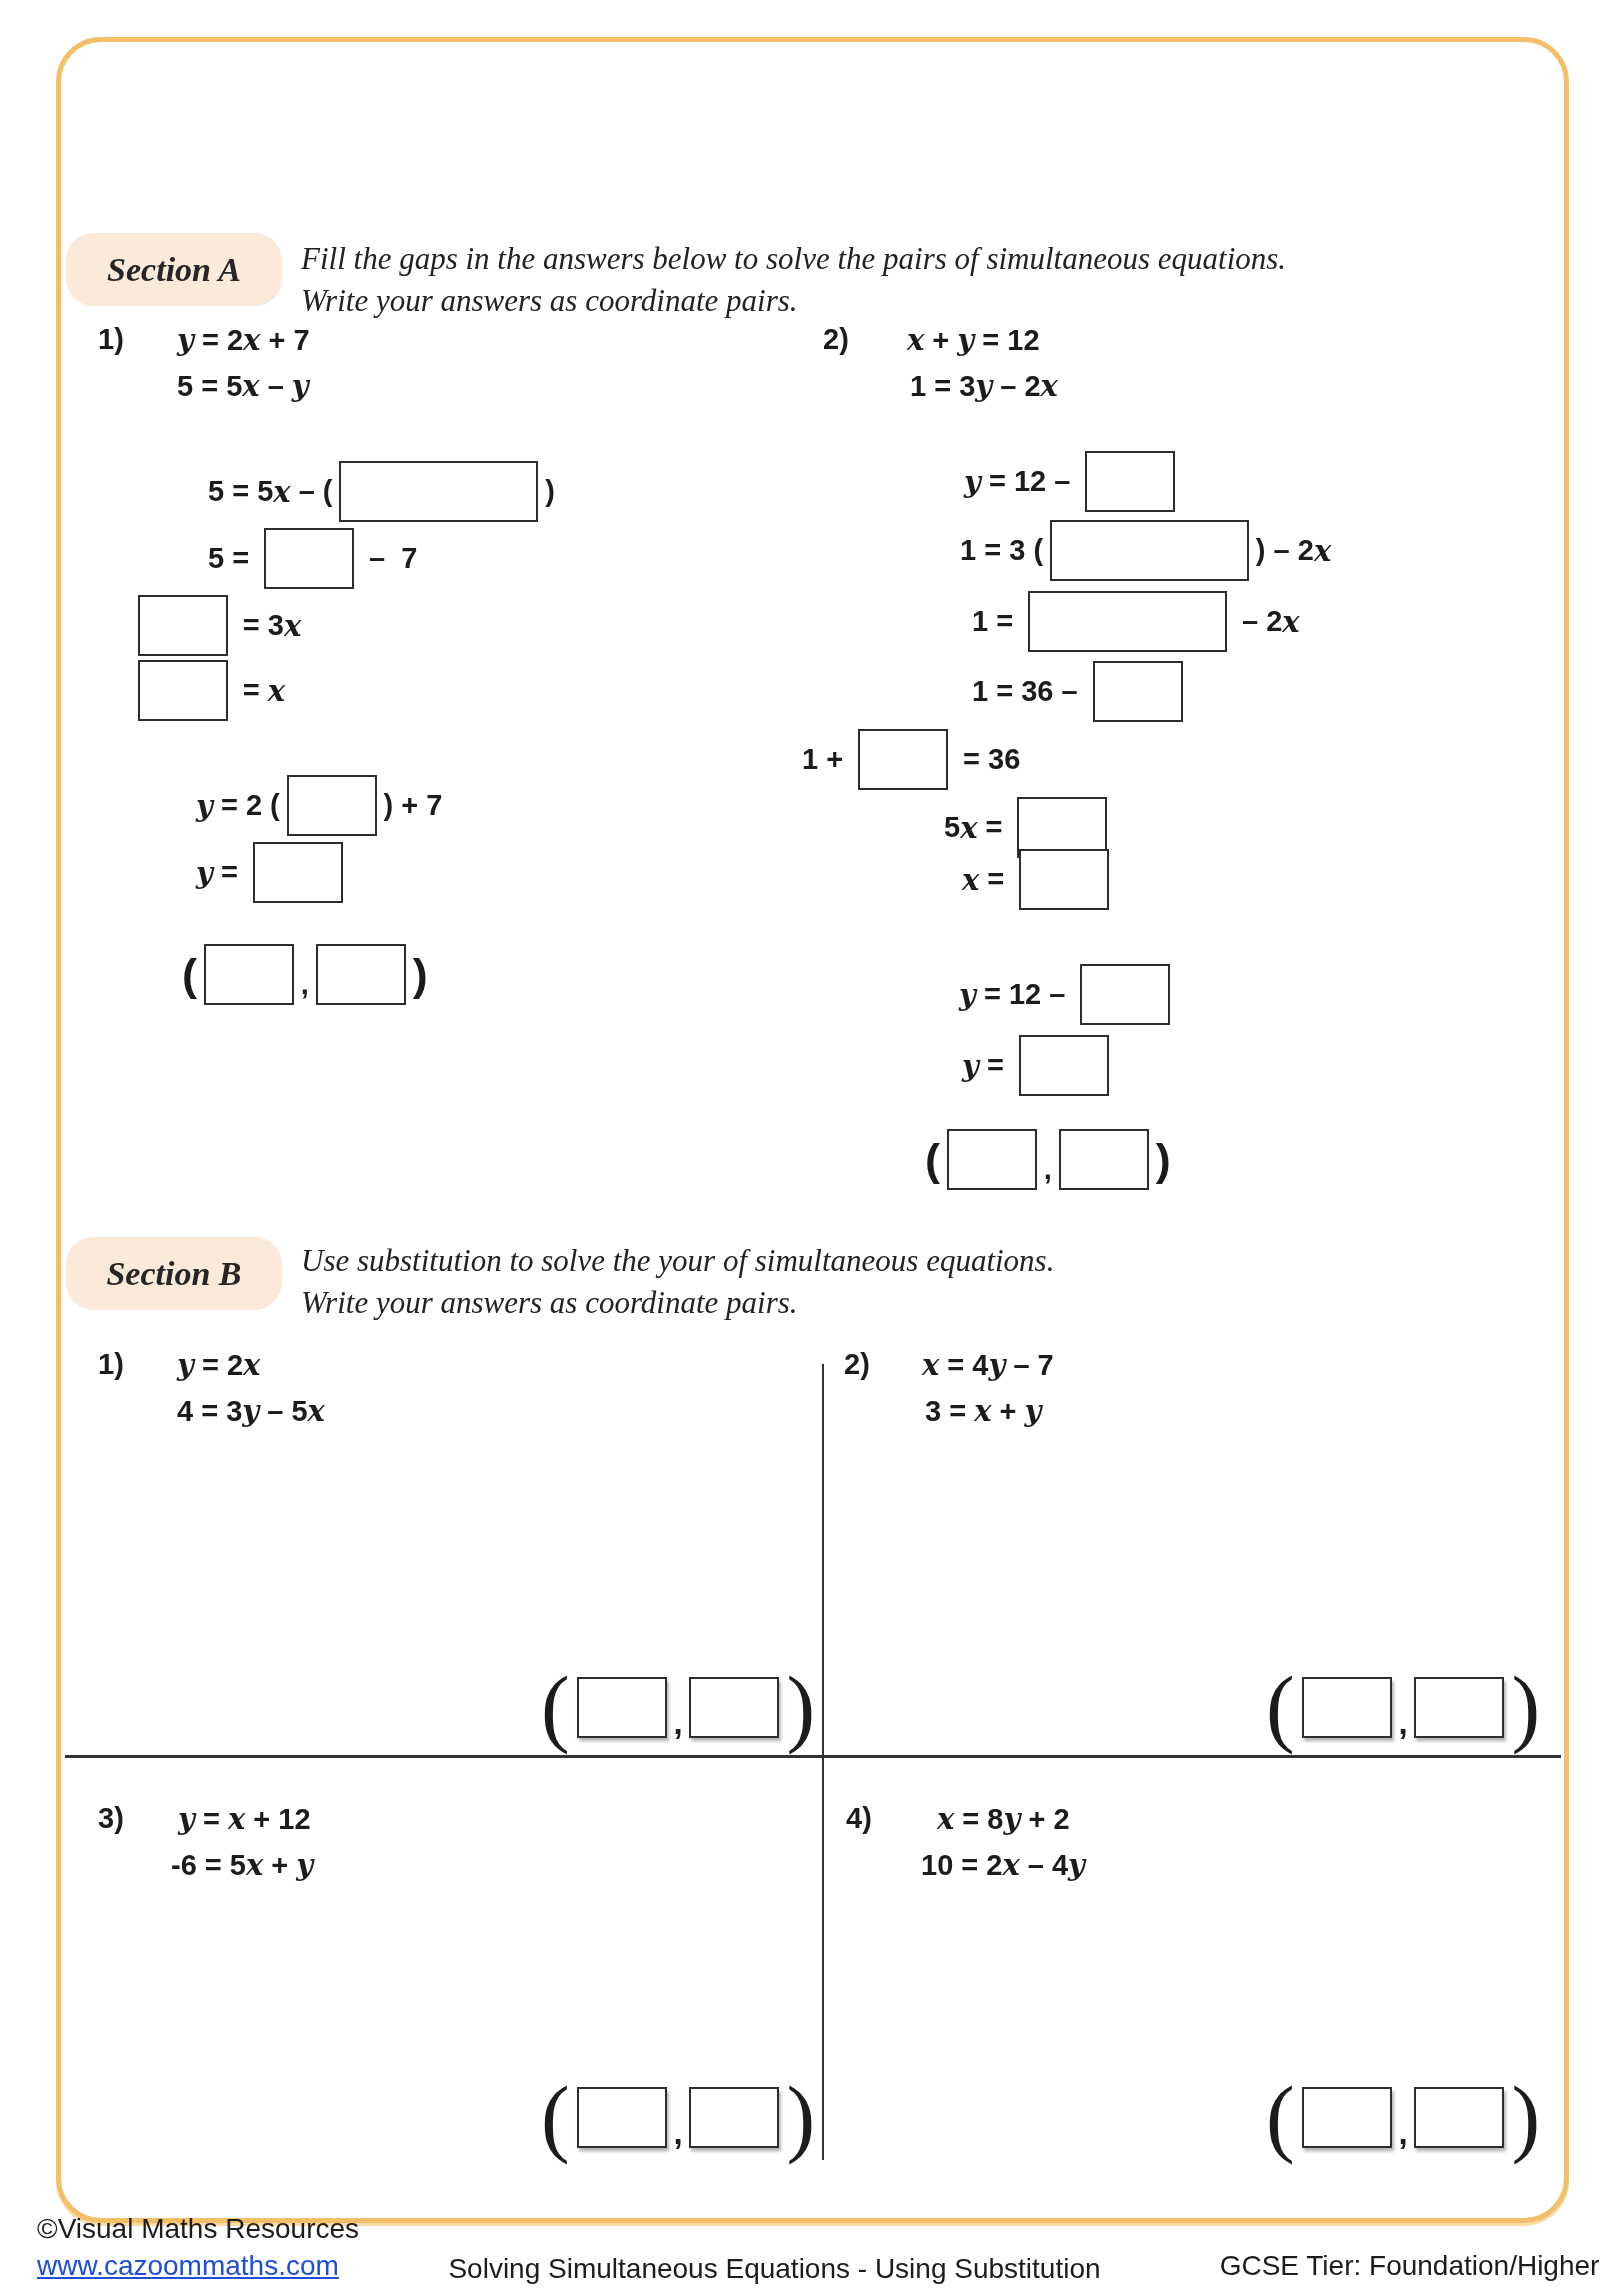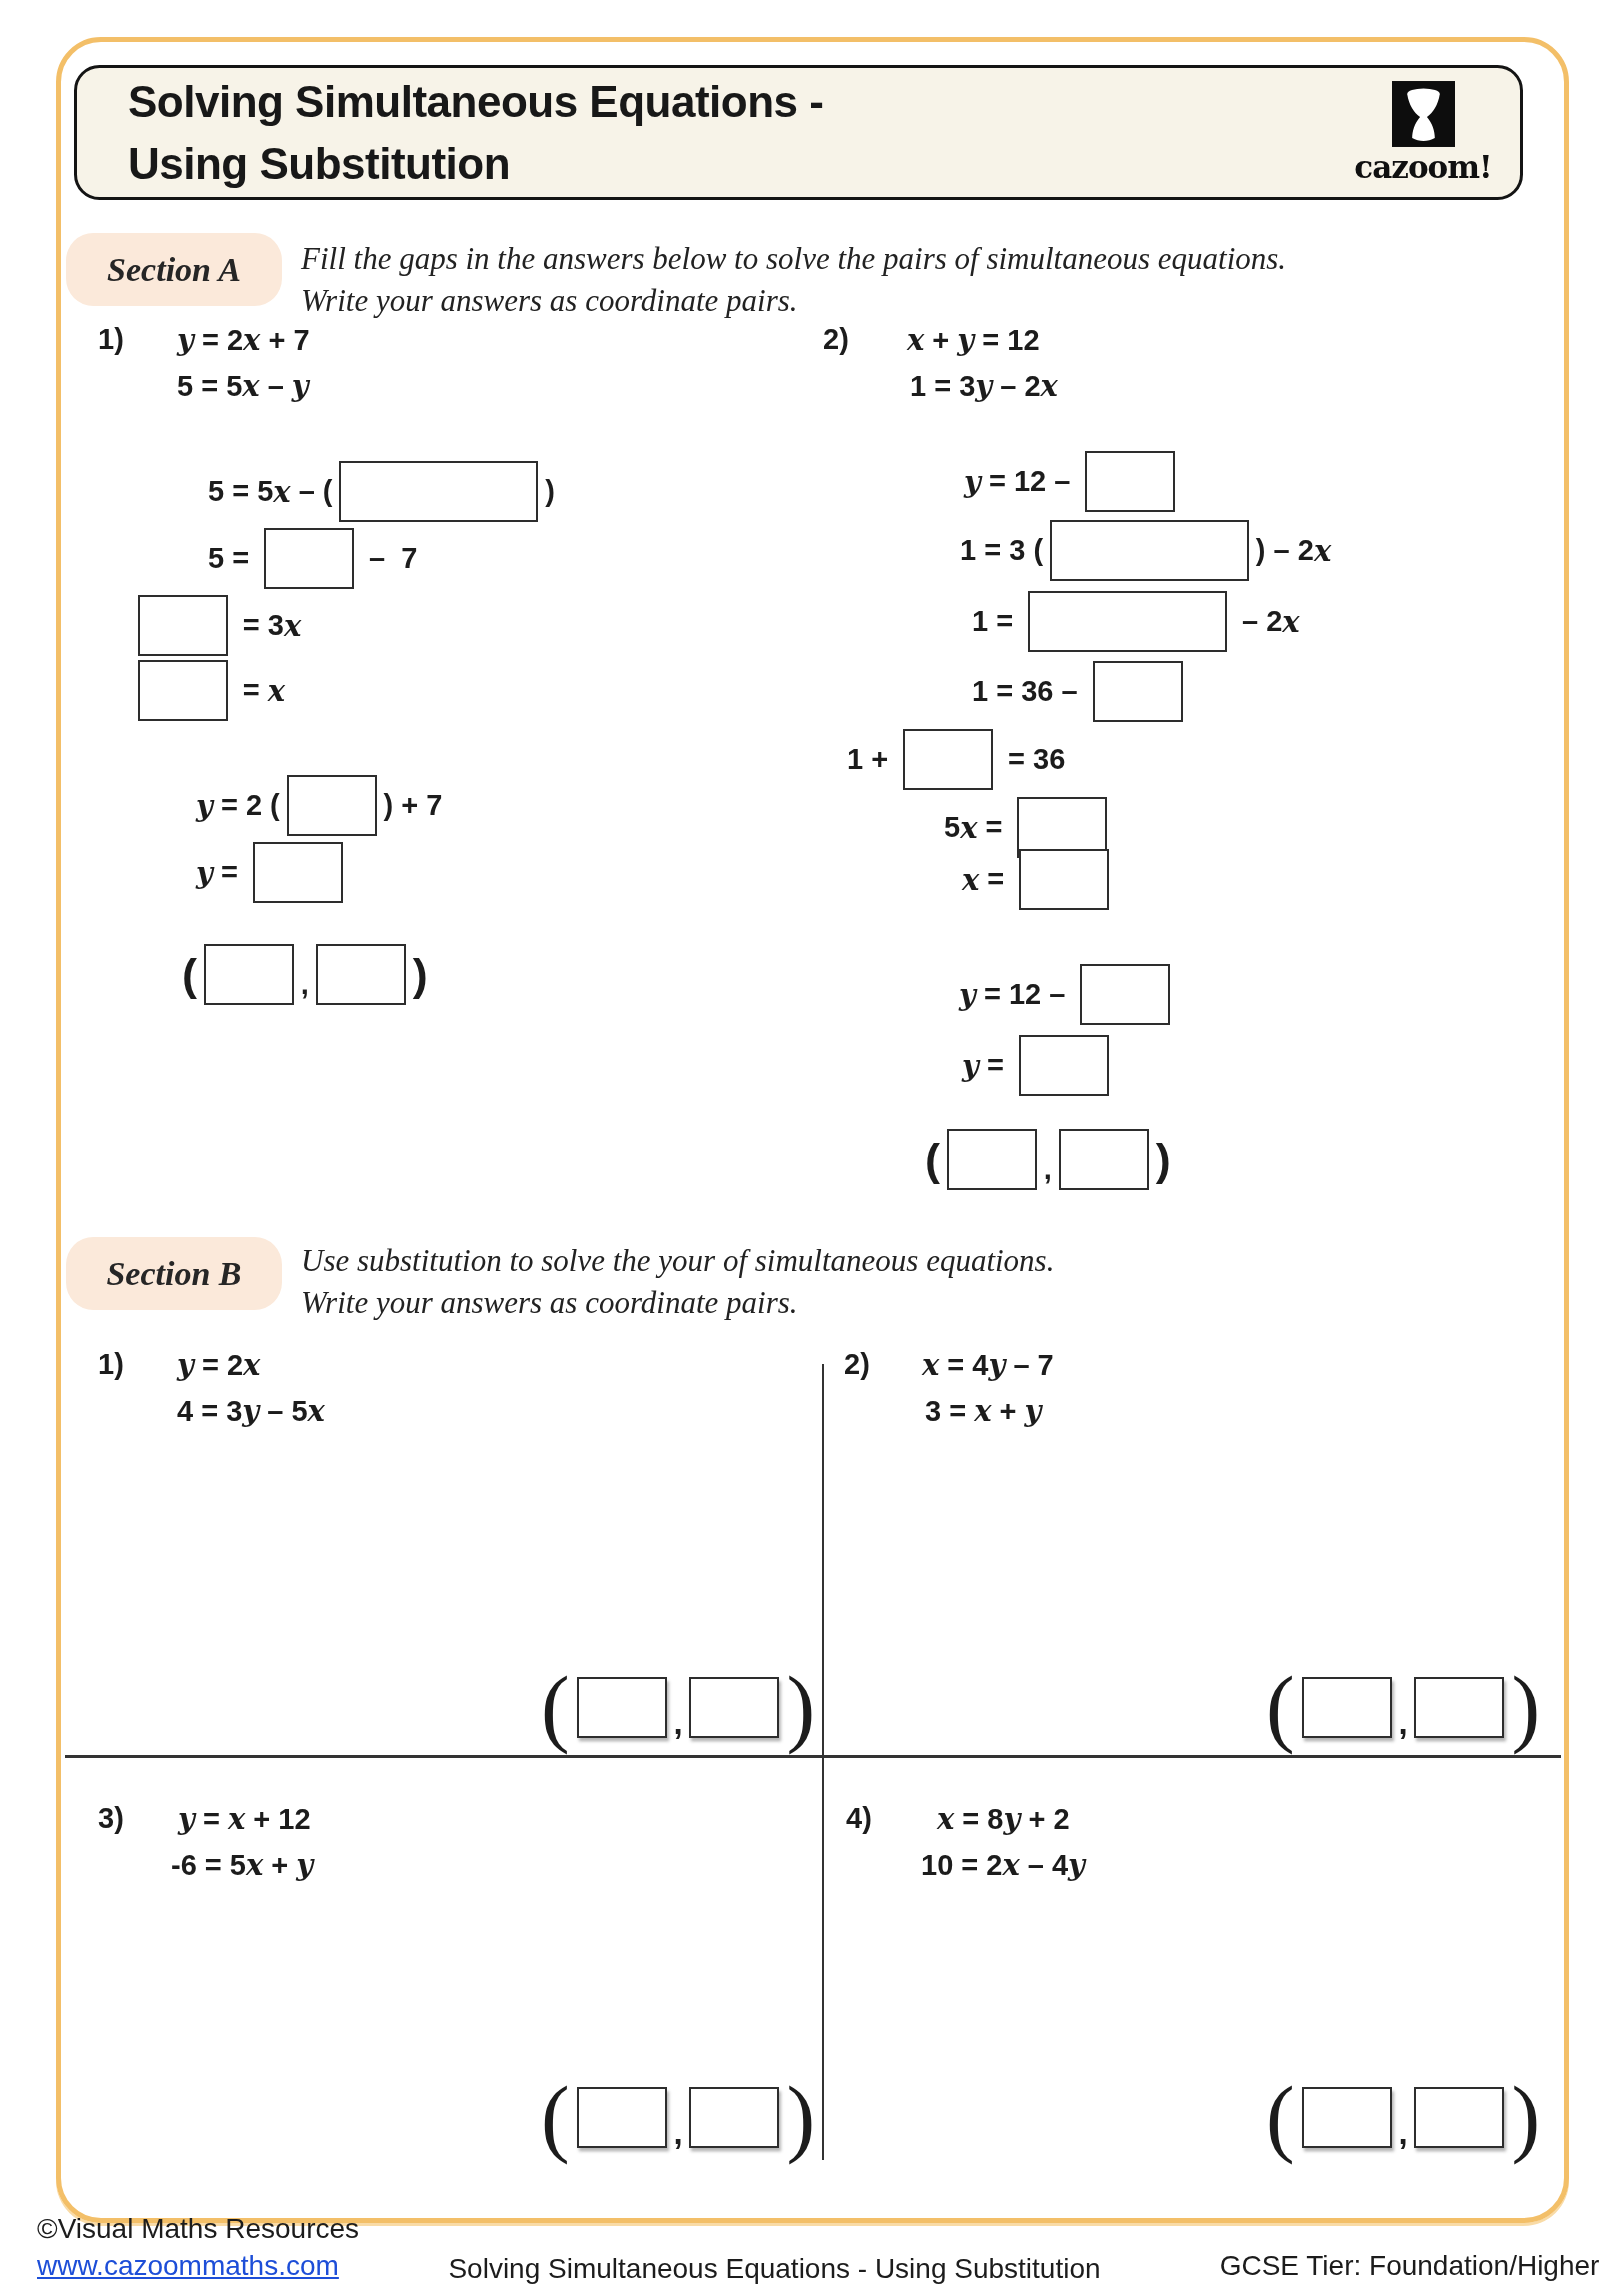--- a/index.html
+++ b/index.html
@@ -45,34 +45,20 @@
   .f-url{color:#1d4ed8;text-decoration:underline;}
   .f-center{left:353px;width:843px;text-align:center;line-height:37px;}
   .f-right{right:21.6px;}
 </style>
 </head>
 <body>
 
 <div class="page">
   <div class="frame"></div>
 
-  <div class="header">
-    <div class="title">
-      <div>Solving Simultaneous Equations -</div>
-      <div>Using Substitution</div>
-    </div>
-    <div class="logo">
-      <svg viewBox="0 0 64 67">
-        <rect x="0" y="0" width="64" height="67" fill="#0d0d0d"></rect>
-        <ellipse cx="32" cy="13" rx="16.5" ry="5.5" fill="#ffffff"></ellipse>
-        <path d="M15.5 13.5 C17 24 22.5 32.5 28.5 36.5 C23 43 20.5 50.5 20.5 58 C27.5 62 36.5 62 43.5 58 C43.5 50.5 41 43 35.5 36.5 C41.5 32.5 47 24 48.5 13.5 Z" fill="#ffffff"></path>
-      </svg>
-      <div class="logo-text">cazoom!</div>
-    </div>
-  </div>
 
   <div class="slabel" style="top:233px">Section A</div>
   <div class="instr" style="top:238px">
     <div>Fill the gaps in the answers below to solve the pairs of simultaneous equations.</div>
     <div>Write your answers as coordinate pairs.</div>
   </div>
 
   <div class="eq" style="left:98px;top:323px">1<span class="par">)</span></div>
   <div class="eq" style="left:177px;top:323px"><span class="v">y</span> = 2<span class="v">x</span> + 7</div>
   <div class="eq" style="left:177px;top:369px">5 = 5<span class="v">x</span> – <span class="v">y</span></div>
@@ -84,21 +70,21 @@
   <div class="eq" style="left:196px;top:842px"><span class="v">y</span> = <span class="box"></span></div>
   <div class="eq ansA" style="left:182px;top:944px"><span class="par">(</span> <span class="box"></span> <span class="com">,</span> <span class="box"></span> <span class="par">)</span></div>
 
   <div class="eq" style="left:823px;top:323px">2<span class="par">)</span></div>
   <div class="eq" style="left:907px;top:323px"><span class="v">x</span> + <span class="v">y</span> = 12</div>
   <div class="eq" style="left:910px;top:369px">1 = 3<span class="v">y</span> – 2<span class="v">x</span></div>
   <div class="eq" style="left:964px;top:451px"><span class="v">y</span> = 12 – <span class="box"></span></div>
   <div class="eq" style="left:960px;top:520px">1 = 3 <span class="par">(</span> <span class="box wide"></span> <span class="par">)</span> – 2<span class="v">x</span></div>
   <div class="eq" style="left:972px;top:591px">1 = <span class="box wide"></span> – 2<span class="v">x</span></div>
   <div class="eq" style="left:972px;top:661px">1 = 36 – <span class="box"></span></div>
-  <div class="eq" style="left:847px;top:729px">1 + <span class="box"></span> = 36</div>
+  <div class="eq" style="left:802px;top:729px">1 + <span class="box"></span> = 36</div>
   <div class="eq" style="left:944px;top:797px">5<span class="v">x</span> = <span class="box"></span></div>
   <div class="eq" style="left:962px;top:849px"><span class="v">x</span> = <span class="box"></span></div>
   <div class="eq" style="left:959px;top:964px"><span class="v">y</span> = 12 – <span class="box"></span></div>
   <div class="eq" style="left:962px;top:1035px"><span class="v">y</span> = <span class="box"></span></div>
   <div class="eq ansA" style="left:925px;top:1129px"><span class="par">(</span> <span class="box"></span> <span class="com">,</span> <span class="box"></span> <span class="par">)</span></div>
 
   <div class="slabel" style="top:1237px">Section B</div>
   <div class="instr" style="top:1240px">
     <div>Use substitution to solve the your of simultaneous equations.</div>
     <div>Write your answers as coordinate pairs.</div>

